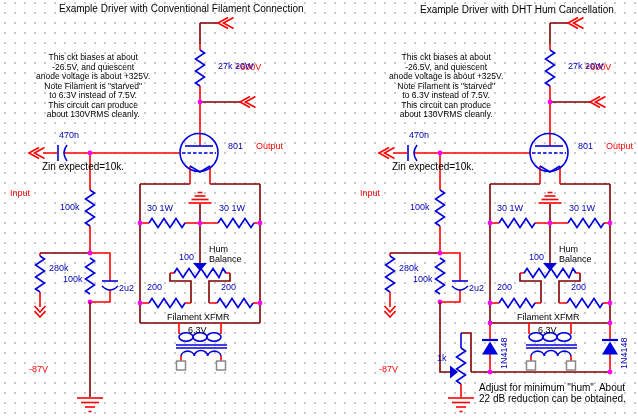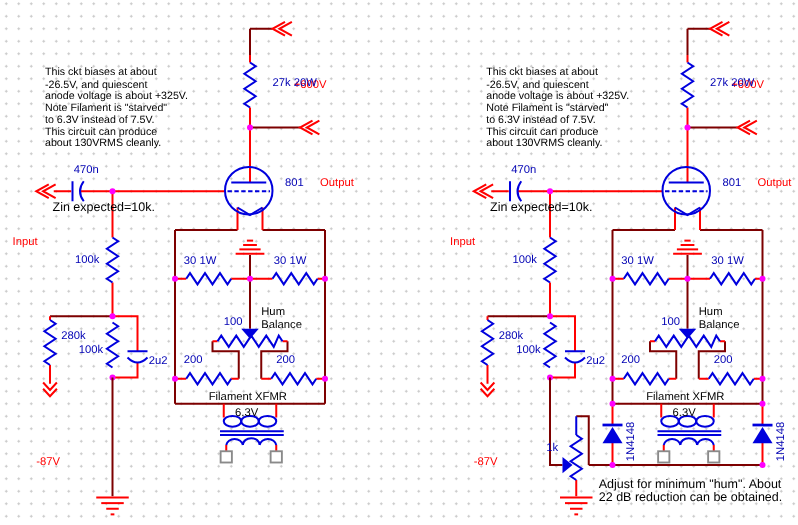--- a/index.html
+++ b/index.html
@@ -15,21 +15,21 @@
   .p{stroke:var(--pin);stroke-width:1.6;fill:none;}
   .c{stroke:var(--component);stroke-width:1.6;fill:none;}
   .cf{fill:var(--component);stroke:none;}
   .dot{fill:var(--junction);stroke:none;}
   .term{stroke:var(--terminal);stroke-width:1.5;fill:#ffffff;}
   .lbl{position:absolute;white-space:pre;line-height:1;font-size:9px;}
   .blue{color:var(--value_text);}
   .red{color:var(--port_text);}
   .blk{color:var(--note_text);}
   .title{font-size:10px;}
-  .note{font-size:8.5px;line-height:9.5px;}
+  .note{font-size:8.5px;line-height:9.5px;text-align:center;}
   .adjust{font-size:10px;line-height:10.5px;}
   .zin{font-size:10px;padding-left:41px;}
   .port{font-size:9px;margin-top:44px;}
   .two{line-height:10px;}
   .vert{transform:rotate(-90deg);transform-origin:0 0;}
 </style>
 </head>
 <body>
 
 <div class="canvas">
@@ -146,20 +146,21 @@
     <use href="#diode" x="490" y="340"></use>
     <use href="#diode" x="610" y="340"></use>
     <use href="#gnd-down" x="461" y="398"></use>
     <circle class="dot" cx="490" cy="323" r="2.4"></circle>
     <circle class="dot" cx="610" cy="323" r="2.4"></circle>
     <circle class="dot" cx="490" cy="372" r="2.4"></circle>
     <circle class="dot" cx="610" cy="372" r="2.4"></circle>
   </g>
 </svg>
 
+<div class="lbl blk title" style="left:59px;top:4px">Example Driver with Conventional Filament Connection</div>
 <div class="lbl blk note" style="left:36px;top:53px">This ckt biases at about
 -26.5V, and quiescent
 anode voltage is about +325V.
 Note Filament is "starved"
 to 6.3V instead of 7.5V.
 This circuit can produce
 about 130VRMS cleanly.</div>
 <div class="lbl blk zin" style="left:1px;top:162px">Zin expected=10k.</div>
 <div class="lbl red port" style="left:10px;top:145px">Input</div>
 <div class="lbl red port" style="left:235px;top:19px">+600V</div>
@@ -175,20 +176,21 @@
 <div class="lbl blk two" style="left:209px;top:244px">Hum
 Balance</div>
 <div class="lbl blue" style="left:147px;top:283px">200</div>
 <div class="lbl blue" style="left:221px;top:283px">200</div>
 <div class="lbl blue" style="left:49px;top:264px">280k</div>
 <div class="lbl blue" style="left:63px;top:275px">100k</div>
 <div class="lbl blue" style="left:119px;top:284px">2u2</div>
 <div class="lbl blk" style="left:167px;top:313px">Filament XFMR</div>
 <div class="lbl blk" style="left:188px;top:326px">6.3V</div>
 
+<div class="lbl blk title" style="left:420px;top:5px">Example Driver with DHT Hum Cancellation</div>
 <div class="lbl blk note" style="left:389px;top:53px">This ckt biases at about
 -26.5V, and quiescent
 anode voltage is about +325V.
 Note Filament is "starved"
 to 6.3V instead of 7.5V.
 This circuit can produce
 about 130VRMS cleanly.</div>
 <div class="lbl blk zin" style="left:351px;top:162px">Zin expected=10k.</div>
 <div class="lbl blk adjust" style="left:479px;top:383px">Adjust for minimum "hum". About
 22 dB reduction can be obtained.</div>

